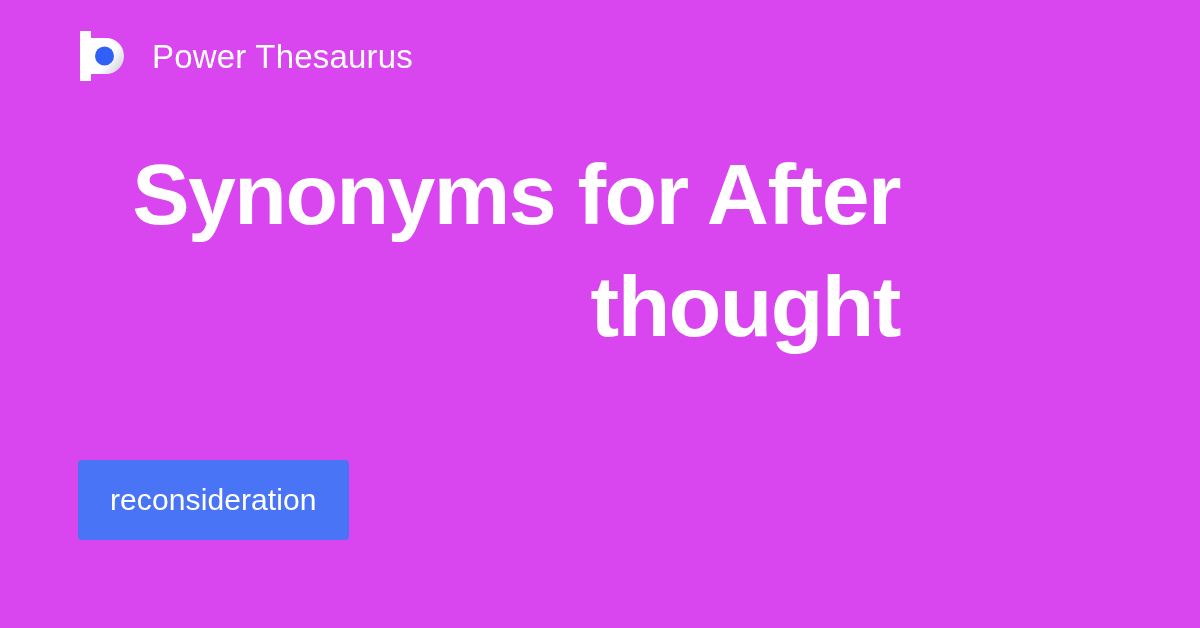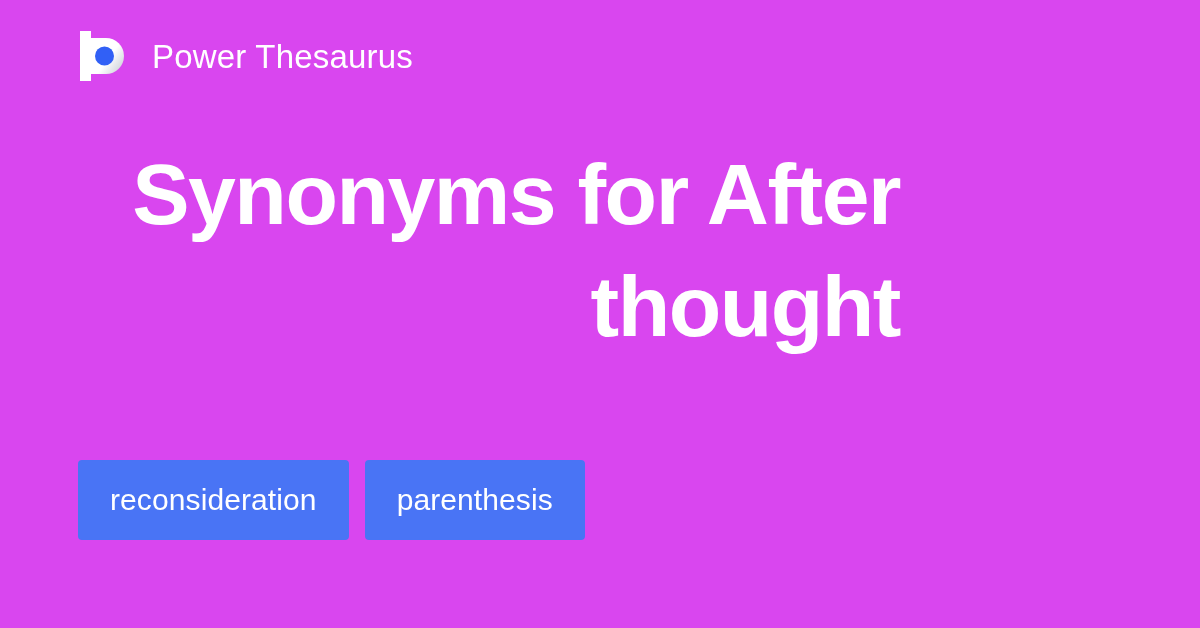--- a/index.html
+++ b/index.html
@@ -116,16 +116,15 @@
         <circle cx="24.5" cy="25" r="9.5" fill="#3160F6"></circle>
       </svg>
     </span>
     <span class="brand-name">Power Thesaurus</span>
   </div>
 
   <h1 class="headline">Synonyms for After thought</h1>
 
   <div class="chips">
     <span class="chip">reconsideration</span>
-    <span class="chip">parenthesis</span>
   </div>
 
 </div>
 
 </body></html>

